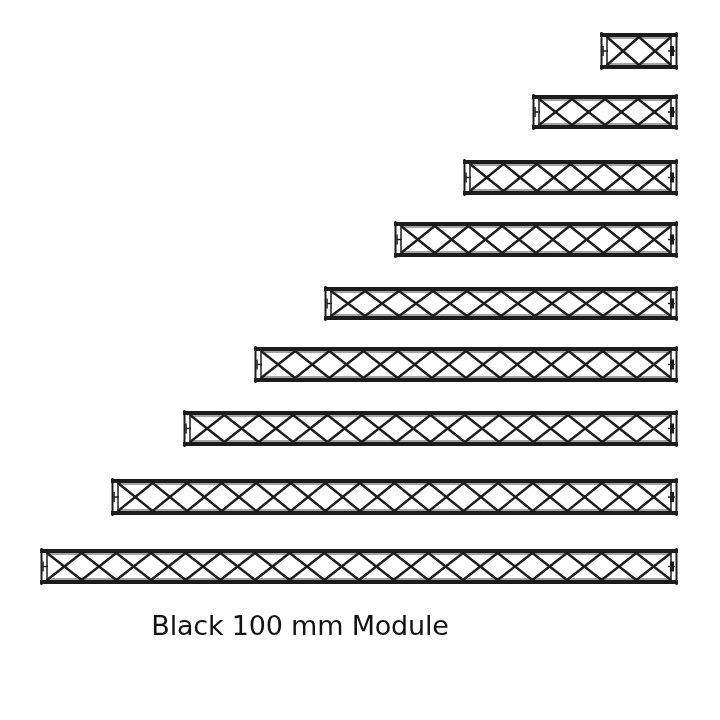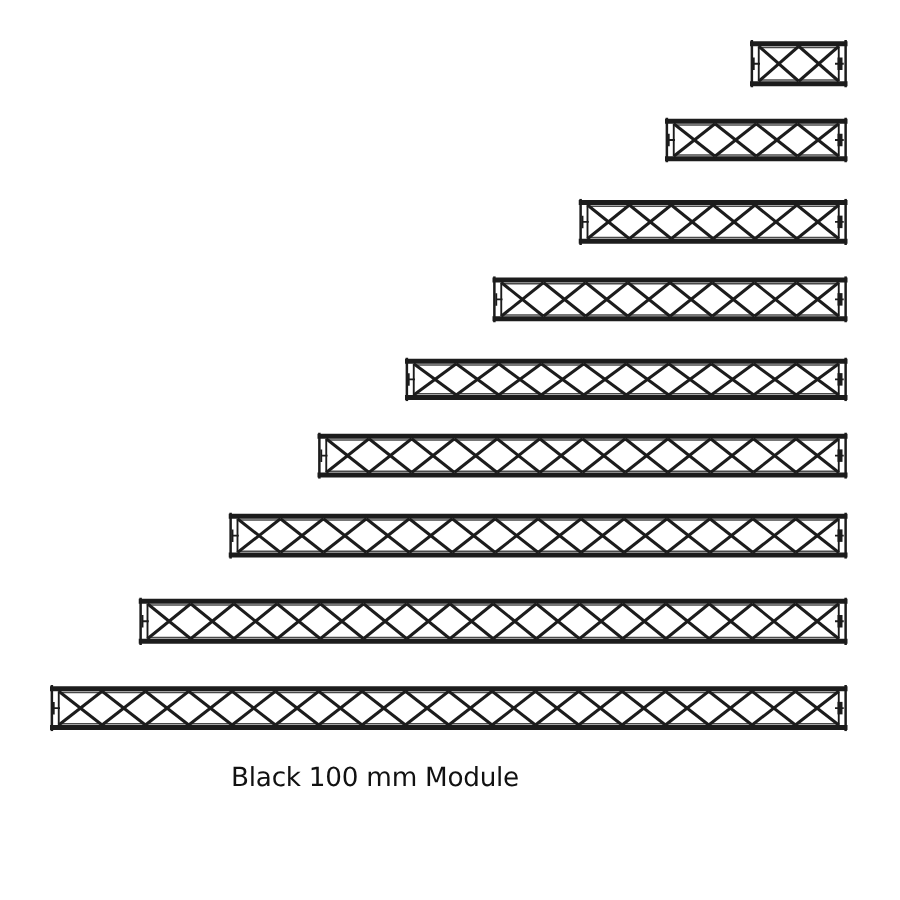--- a/index.html
+++ b/index.html
@@ -2,21 +2,21 @@
 <html><head>
   <meta charset="utf-8">
   <style>
     html, body { margin: 0; padding: 0; background: #ffffff; }
     body { width: 720px; height: 720px; position: relative; overflow: hidden; font-family: "Liberation Sans", sans-serif; }
     #stage { position: absolute; left: 0; top: 0; width: 720px; height: 720px; }
     .truss { position: absolute; display: block; }
     .caption {
       position: absolute; left: 0; width: 600px; top: 610px;
       text-align: center; font-family: "DejaVu Sans", sans-serif;
-      font-size: 21px; color: #111111; letter-spacing: -0.2px;
+      font-size: 27px; color: #111111; letter-spacing: -0.2px;
     }
   </style>
 </head>
 <body>
 
 <div id="stage">
     <svg class="truss" width="78" height="38" viewBox="0 0 78 38" style="left: 600px; top: 32px;">
       <line x1="1" y1="3" x2="77" y2="3" stroke="#1c1c1c" stroke-width="4" stroke-linecap="square"></line>
       <line x1="1" y1="35" x2="77" y2="35" stroke="#1c1c1c" stroke-width="4" stroke-linecap="square"></line>
       <line x1="7" y1="6" x2="71" y2="6" stroke="#1c1c1c" stroke-width="1.2" opacity="0.8"></line>

